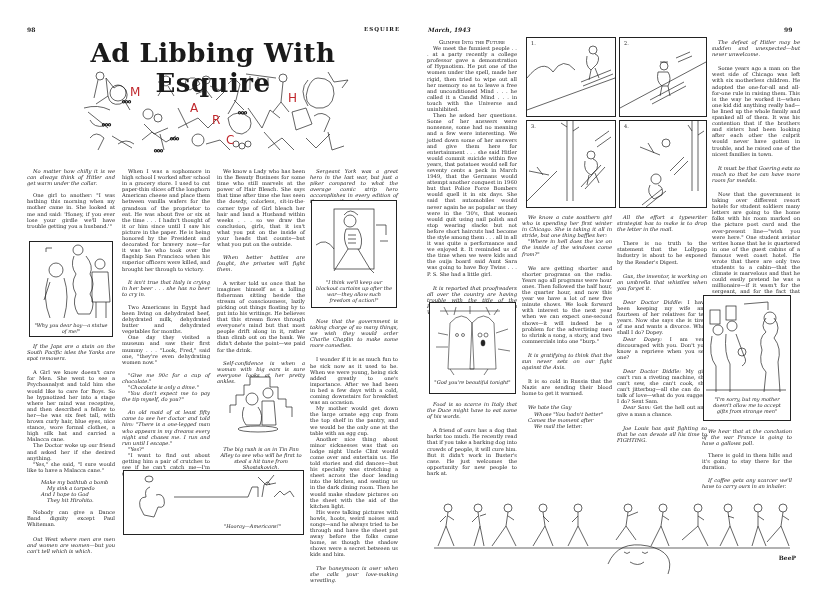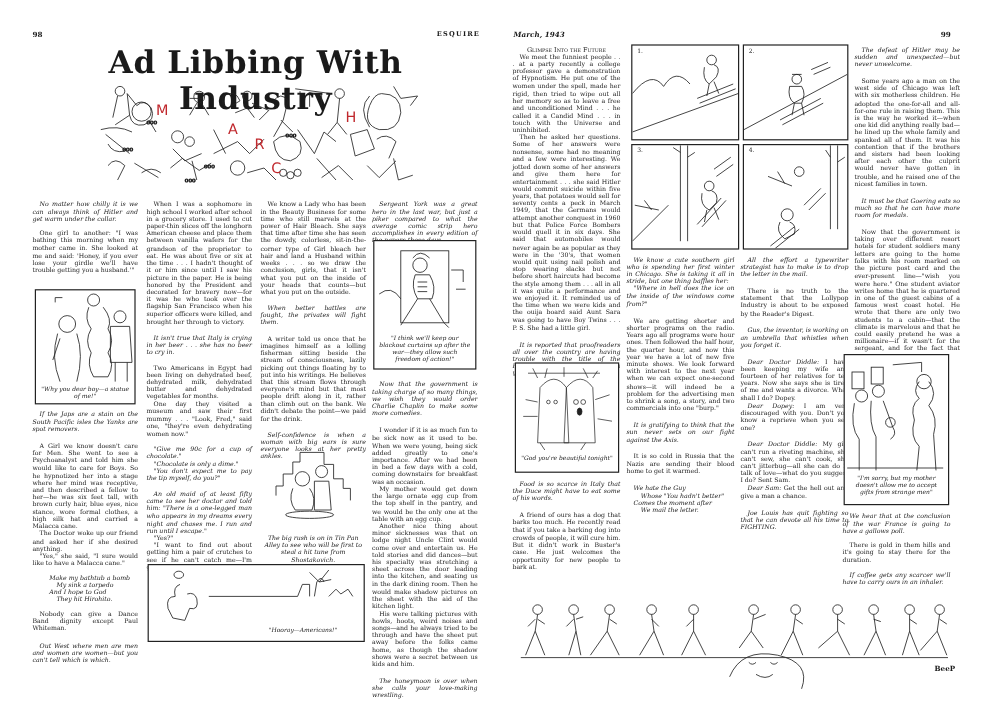--- a/index.html
+++ b/index.html
@@ -16,21 +16,21 @@
   .caption { font-style: italic; font-size: 5px; line-height: 6px; text-align: center; }
   .small-caps { font-variant: small-caps; text-align: center; font-size: 5.4px; }
   svg { display: block; }
 </style>
 </head>
 <body>
 
 <div>
   <div class="abs folio" style="left:27px;top:26px;">98</div>
   <div class="abs folio" style="left:364px;top:26px;letter-spacing:1px;font-size:5.5px;">ESQUIRE</div>
-  <div class="abs title" style="left:78px;top:38px;width:270px;text-align:center;">Ad Libbing With Industry</div>
+  <div class="abs title" style="left:78px;top:38px;width:270px;text-align:center;">Ad Libbing With Esquire</div>
 
   <div class="abs" style="left:78px;top:68px;width:275px;height:85px;">
     <svg width="275" height="85" viewBox="0 0 275 85">
       <g fill="none" stroke="#222" stroke-width="0.7">
         <circle cx="22" cy="8" r="4"></circle>
           <path d="M20 12 L16 30 M28 10 l8 10 q6 -6 12 2 q4 10 -6 14 q-10 2 -12 -8z"></path>
         <circle cx="40" cy="25" r="8"></circle>
           <path d="M30 28 l-12 8 M46 32 l6 10"></path>
         <path d="M80 14 l10 0 M84 10 q4 -4 8 0 q2 6 -4 8 q-6 -2 -4 -8 M86 18 l-6 10 M90 18 l6 10"></path>
         <path d="M108 12 q10 -6 14 4 l-10 6 q-6 -2 -4 -10 M118 26 l10 -4 l6 8"></path>

